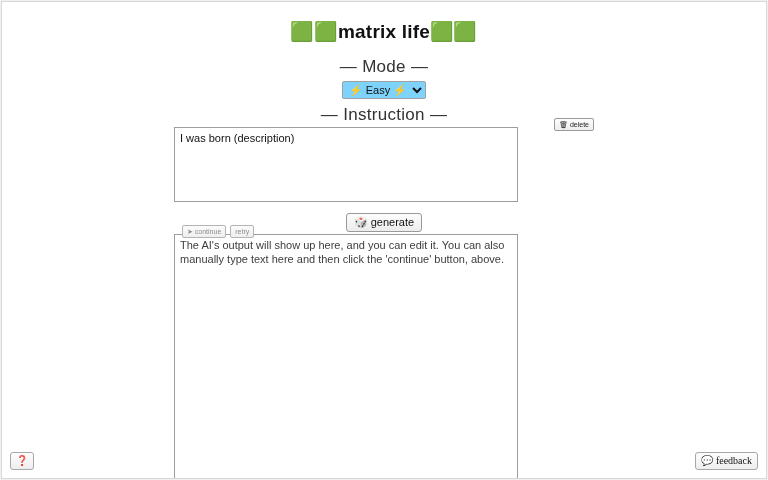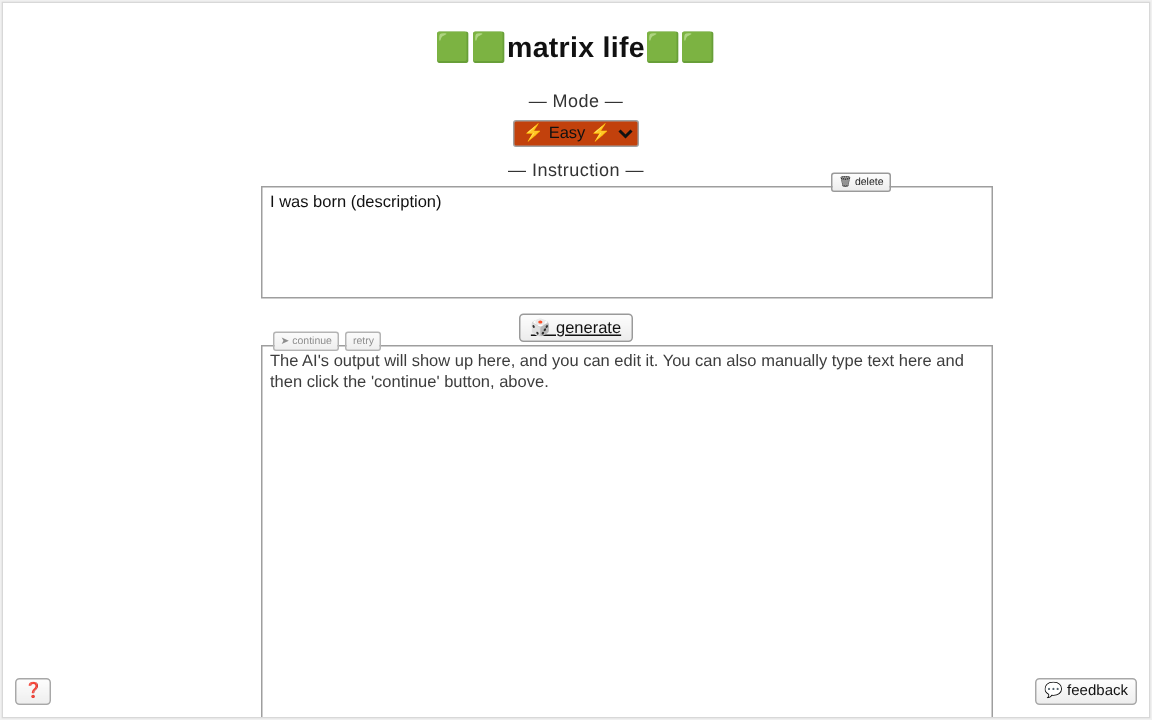--- a/index.html
+++ b/index.html
@@ -29,34 +29,34 @@
     font-weight: bold;
     color: #111111;
     margin-top: 18px;
     letter-spacing: 0.2px;
   }
   .legend-row {
     text-align: center;
     margin-top: 14px;
   }
   .legend {
-    font-size: 12px;
+    font-size: 17px;
     color: #333333;
     letter-spacing: 0.3px;
   }
   .mode-row {
     text-align: center;
     margin-top: 3px;
   }
   select.mode-select {
     font-family: "Liberation Sans", sans-serif;
     font-size: 11px;
     padding: 1px 2px;
     border: 1px solid #a0a0a0;
-    background: #c2410c;
+    background: #7dd3fc;
     color: #111111;
     border-radius: 2px;
   }
   .instruction-legend {
     margin-top: 6px;
   }
   .panel {
     position: relative;
     width: 420px;
     margin: 0 auto;
@@ -73,21 +73,21 @@
     padding: 1px 4px;
     border: 1px solid #9a9a9a;
     background: linear-gradient(#fdfdfd, #ededed);
     color: #222222;
     border-radius: 2px;
     cursor: pointer;
     white-space: nowrap;
   }
   textarea.box {
     display: block;
-    width: 488px;
+    width: 344px;
     box-sizing: border-box;
     font-family: "Liberation Sans", sans-serif;
     font-size: 11px;
     color: #111111;
     line-height: 1.25;
     padding: 4px 5px;
     border: 1px solid #9e9e9e;
     background: #ffffff;
     resize: none;
     outline: none;
@@ -101,21 +101,20 @@
   }
   .generate-btn {
     font-family: "Liberation Sans", sans-serif;
     font-size: 11px;
     padding: 2px 7px;
     border: 1px solid #9a9a9a;
     background: linear-gradient(#fdfdfd, #ececec);
     color: #111111;
     border-radius: 3px;
     cursor: pointer;
-    text-decoration: underline;
   }
   .output-legend {
     margin-top: 11px;
   }
   .output-panel {
     margin-top: 2px;
   }
   .output-tools {
     position: absolute;
     left: 8px;
@@ -153,20 +152,21 @@
     cursor: pointer;
     line-height: 12px;
   }
   .corner-left {
     left: 8px;
     min-width: 14px;
     text-align: center;
   }
   .corner-right {
     right: 8px;
+    font-family: Liberation Serif, serif;
   }
 </style>
 </head>
 <body>
 
 <div class="page">
 
   <div class="title">🟩🟩matrix life🟩🟩</div>
 
   <div class="legend-row">

